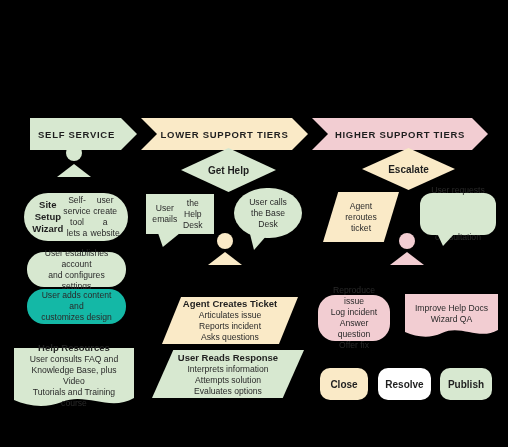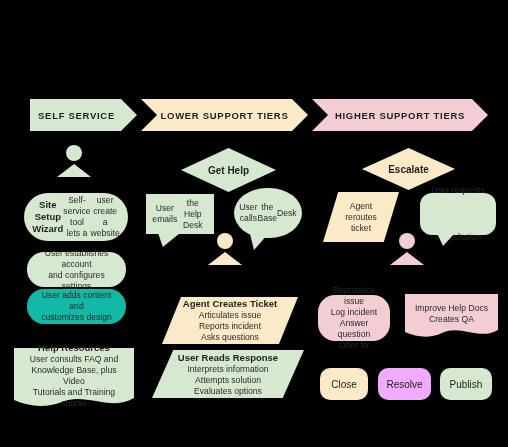--- a/index.html
+++ b/index.html
@@ -26,20 +26,21 @@
   .banner {
     display: flex;
     align-items: center;
     justify-content: center;
     font-size: 9.5px;
     font-weight: bold;
     letter-spacing: 0.7px;
     color: #1f1f1f;
     text-align: center;
     box-sizing: border-box;
+    margin-top: 19px;
   }
   .banner.chev-start {
     clip-path: polygon(0 0, calc(100% - 16px) 0, 100% 50%, calc(100% - 16px) 100%, 0 100%);
     padding-right: 14px;
   }
   .banner.chev-mid {
     clip-path: polygon(0 0, calc(100% - 16px) 0, 100% 50%, calc(100% - 16px) 100%, 0 100%, 16px 50%);
     padding-right: 12px;
     padding-left: 12px;
   }
@@ -164,21 +165,21 @@
     height: 14px;
     clip-path: polygon(0 0, 100% 0, 22% 100%);
   }
   .bubble-oval { position: absolute; }
   .bubble-oval .bo-body {
     position: absolute;
     left: 0; right: 0; top: 0;
     bottom: 12px;
     border-radius: 34px / 26px;
     display: flex;
-    flex-direction: row;
+    flex-direction: column;
     align-items: center;
     justify-content: center;
     text-align: center;
     box-sizing: border-box;
     padding: 2px 8px;
   }
   .bubble-oval .bo-tail {
     position: absolute;
     left: 14px;
     bottom: 0;
@@ -210,21 +211,21 @@
     clip-path: polygon(5% 0, 95% 0, 35% 100%);
   }
 
   
   .pill {
     display: flex;
     align-items: center;
     justify-content: center;
     border-radius: 10px;
     font-size: 10px;
-    font-weight: normal;
+    font-weight: bold;
     color: #1f1f1f;
     box-sizing: border-box;
   }
 
   
   .t-title {
     font-size: 9.5px;
     font-weight: bold;
     line-height: 12px;
     color: #1f1f1f;
@@ -365,29 +366,29 @@
     <span class="t-line">Answer question</span>
     <span class="t-line">Offer fix</span>
   </div>
 
   <div class="doc-shape" style="left:405px; top:294px; width:93px; height:47px;">
     <svg viewBox="0 0 93 47" preserveAspectRatio="none">
       <path d="M0,0 L93,0 L93,36 C74,47 56,30 37,39 C24,45 12,43 0,38 Z" fill="#f2cdd2"></path>
     </svg>
     <div class="doc-content" style="padding-bottom:10px;">
       <span class="t-line">Improve Help Docs</span>
-      <span class="t-line">Creates QA</span>
+      <span class="t-line">Wizard QA</span>
     </div>
   </div>
 
   <div class="abs pill" style="left:320px; top:368px; width:48px; height:32px; background:#faeac7;">
     <span>Close</span>
   </div>
 
-  <div class="abs pill" style="left:378px; top:368px; width:53px; height:32px; background:#f0abfc;">
+  <div class="abs pill" style="left:378px; top:368px; width:53px; height:32px; background:#ffffff;">
     <span>Resolve</span>
   </div>
 
   <div class="abs pill" style="left:440px; top:368px; width:52px; height:32px; background:#d7e8d0;">
     <span>Publish</span>
   </div>
 
 </div>
 
 </body></html>

